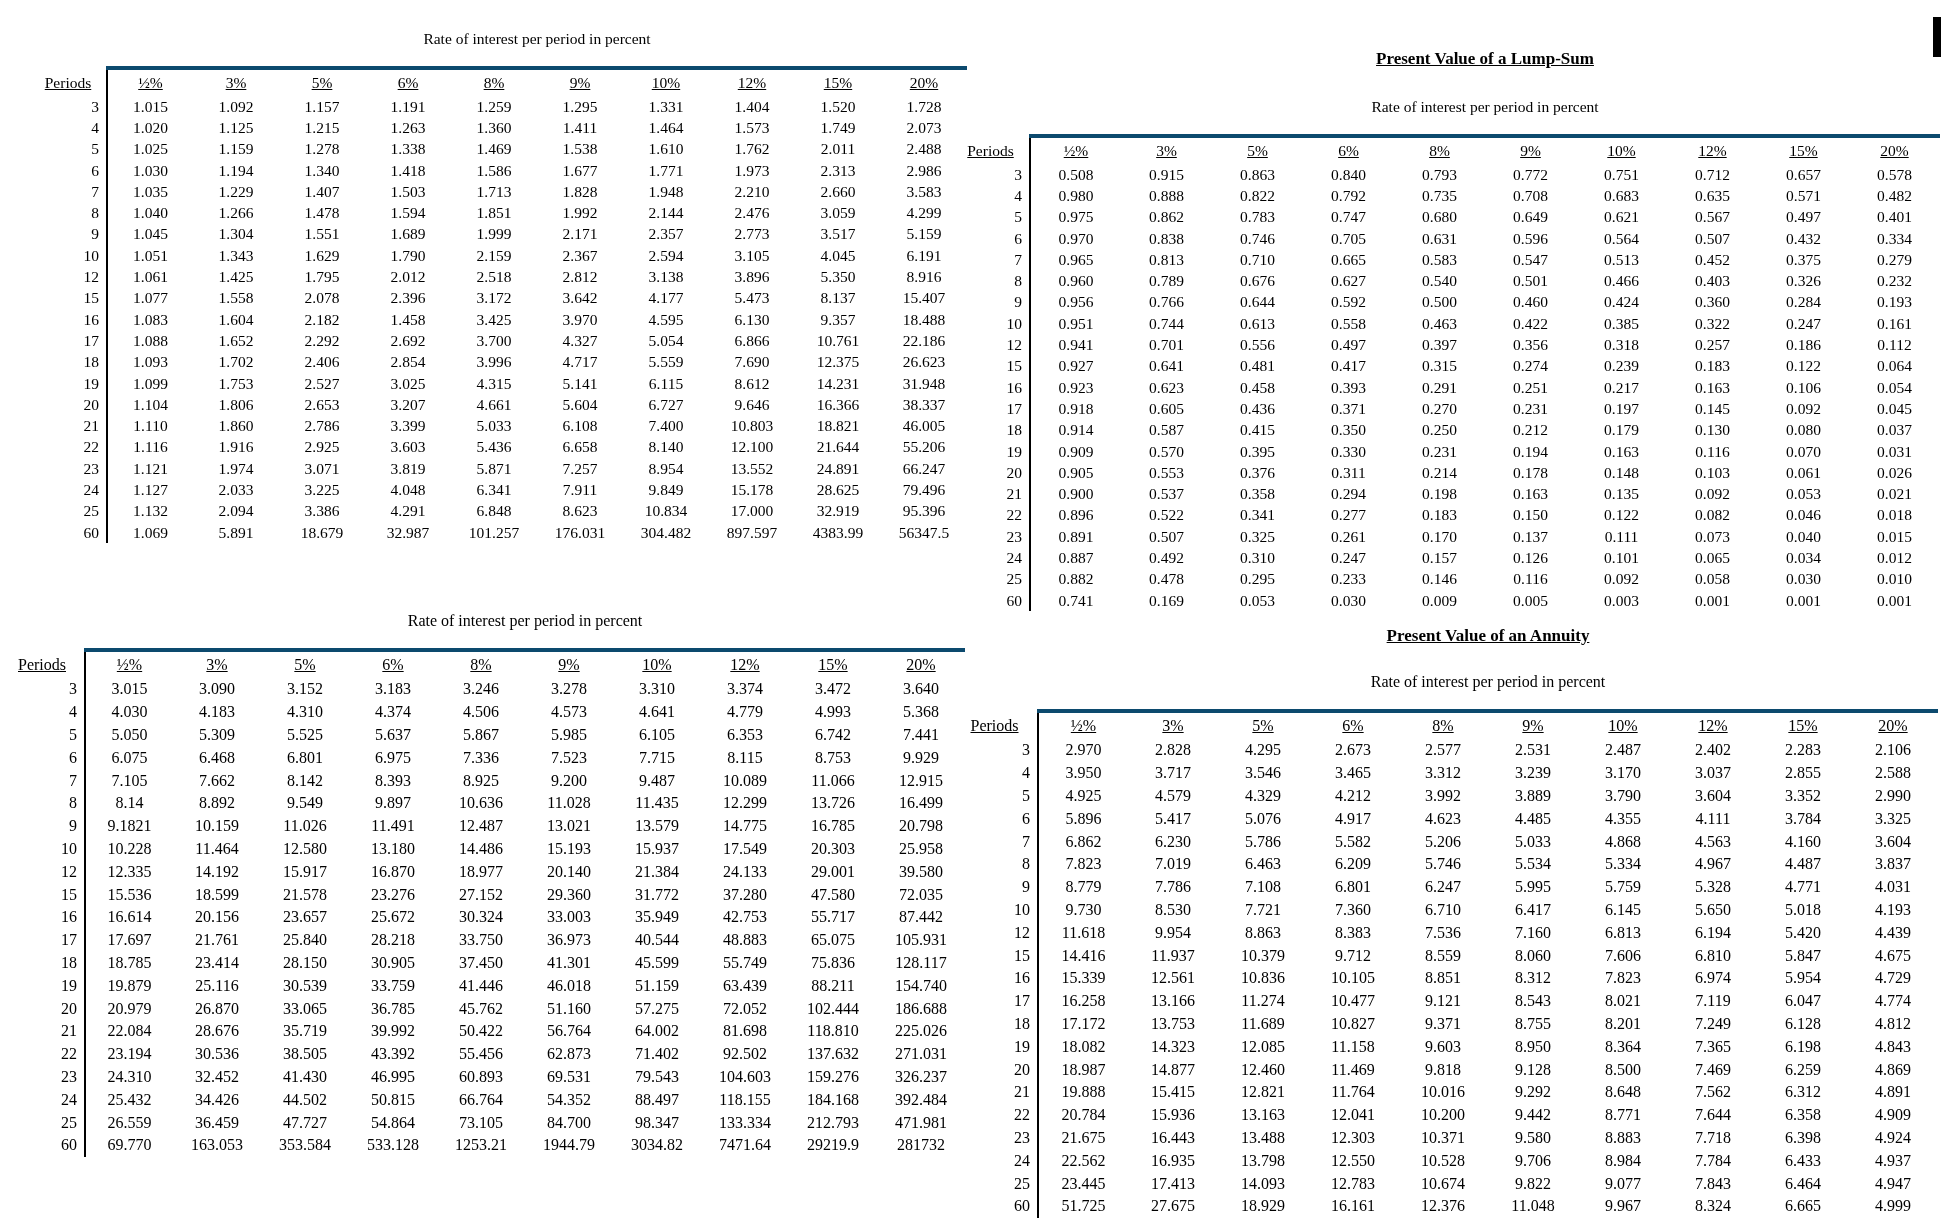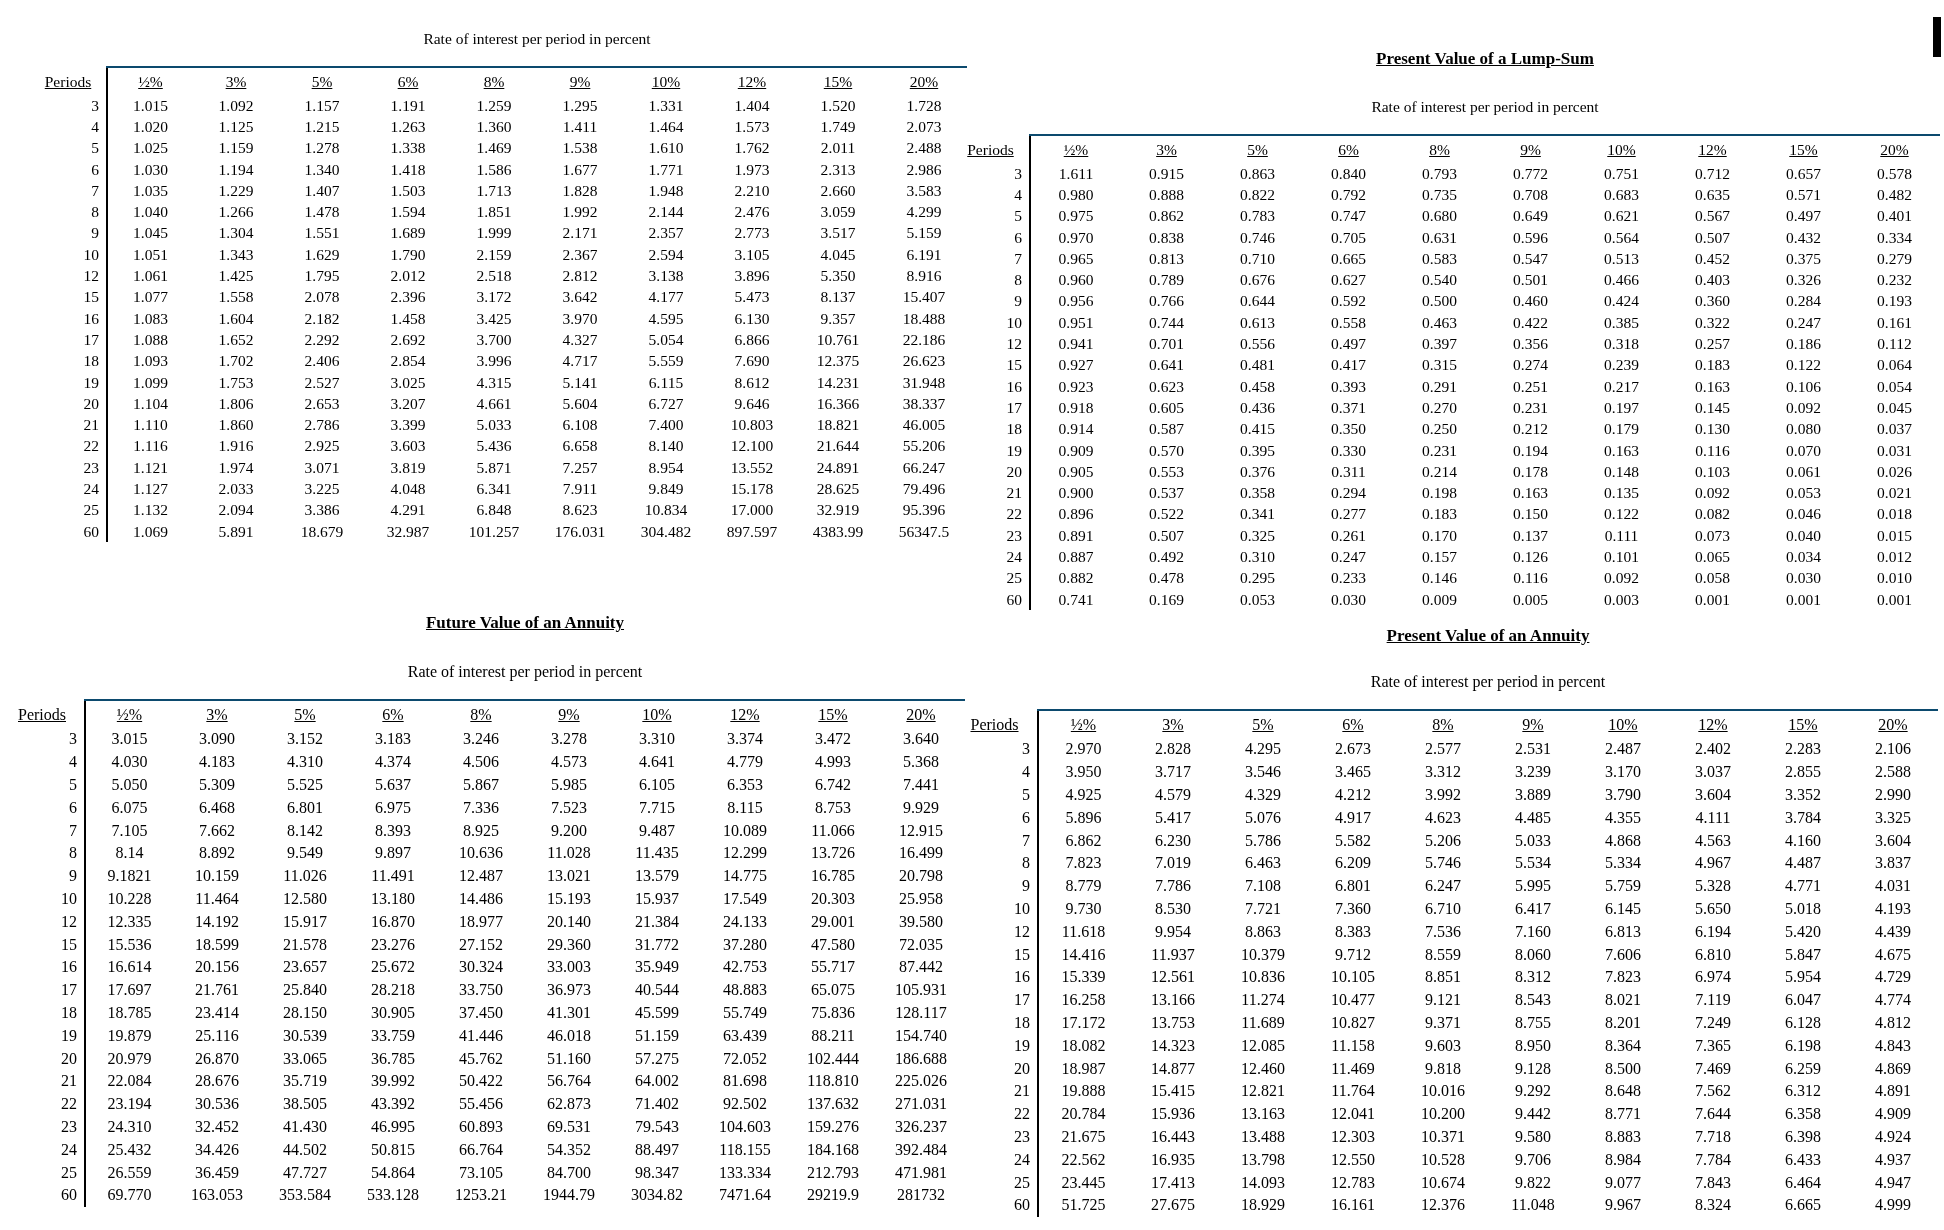--- a/index.html
+++ b/index.html
@@ -22,21 +22,21 @@
   }
   table {
     border-collapse: collapse;
     table-layout: fixed;
   }
   td, th { padding: 0; overflow: visible; white-space: nowrap; }
   tr[data-name="rate-header-row"] td { height: 22px; vertical-align: bottom; }
   .rate-cell {
     text-align: center;
     font-size: var(--fs, 15.5px);
-    border-bottom: 2px solid #0c4a6e;
+    border-bottom: 4px solid #0c4a6e;
     padding-bottom: 18px;
   }
   thead th {
     height: 28px;
     font-weight: normal;
     font-size: var(--fs, 15.5px);
     text-decoration: underline;
     vertical-align: bottom;
     padding-bottom: 4px;
   }
@@ -403,21 +403,21 @@
           <th data-name="rate-column-header">9%</th>
           <th data-name="rate-column-header">10%</th>
           <th data-name="rate-column-header">12%</th>
           <th data-name="rate-column-header">15%</th>
           <th data-name="rate-column-header">20%</th>
         </tr>
       </thead>
       <tbody>
         <tr data-name="table-row">
           <td data-name="period-cell" class="pcell">3</td>
-          <td data-name="value-cell" class="vcell vl">1.611</td>
+          <td data-name="value-cell" class="vcell vl">0.508</td>
           <td data-name="value-cell" class="vcell">0.915</td>
           <td data-name="value-cell" class="vcell">0.863</td>
           <td data-name="value-cell" class="vcell">0.840</td>
           <td data-name="value-cell" class="vcell">0.793</td>
           <td data-name="value-cell" class="vcell">0.772</td>
           <td data-name="value-cell" class="vcell">0.751</td>
           <td data-name="value-cell" class="vcell">0.712</td>
           <td data-name="value-cell" class="vcell">0.657</td>
           <td data-name="value-cell" class="vcell">0.578</td>
         </tr>
@@ -679,21 +679,20 @@
           <td data-name="value-cell" class="vcell">0.003</td>
           <td data-name="value-cell" class="vcell">0.001</td>
           <td data-name="value-cell" class="vcell">0.001</td>
           <td data-name="value-cell" class="vcell">0.001</td>
         </tr>
       </tbody>
     </table>
 </section>
 
 <section class="fin-table" data-name="table-future-value-annuity" style="left:0px; top:612px; --tm:29px; --rh:22.8px; --fs:16px;">
-  <div class="title" data-name="table-title" style="margin-left: 85px;">Future Value of an Annuity</div>
   <table data-name="rate-table">
       <colgroup>
         <col style="width: 85px;">
         <col style="width: 88px;">
         <col style="width: 88px;">
         <col style="width: 88px;">
         <col style="width: 88px;">
         <col style="width: 88px;">
         <col style="width: 88px;">
         <col style="width: 88px;">

